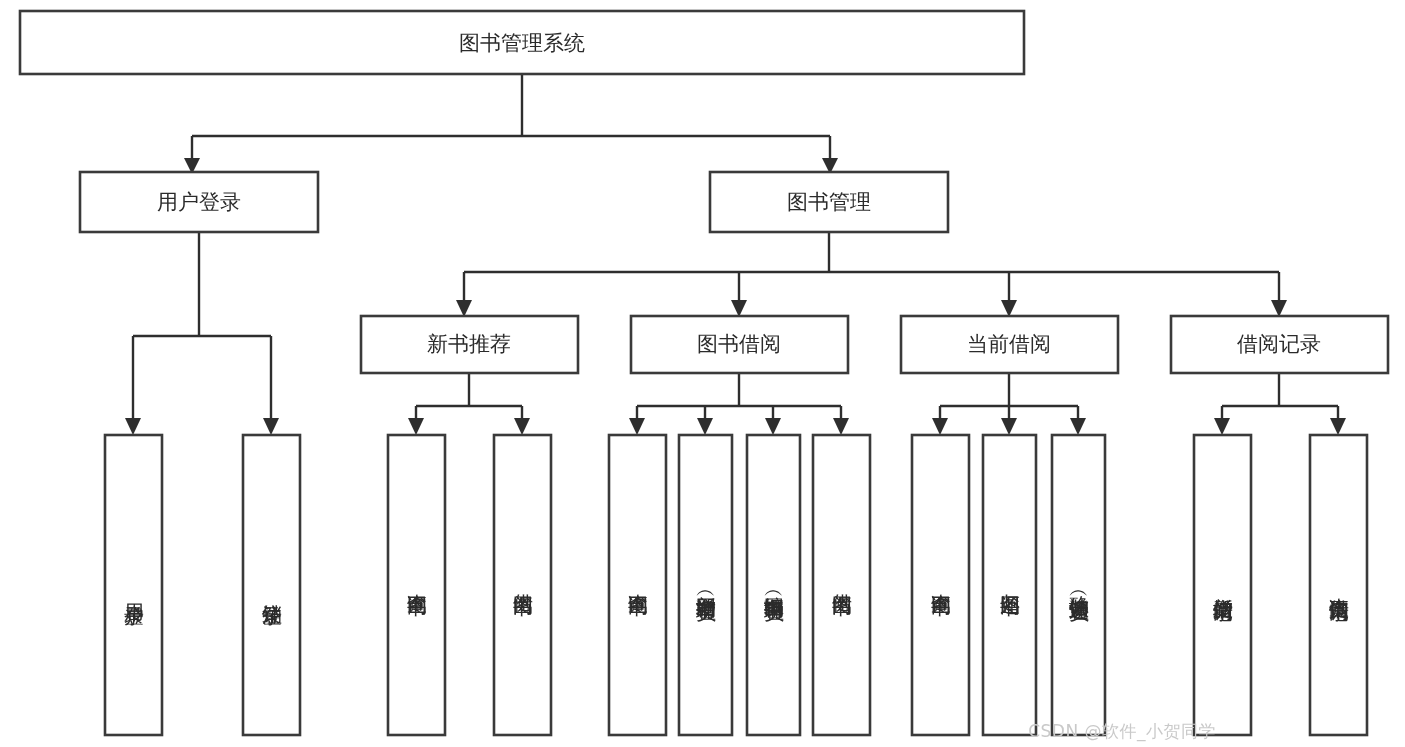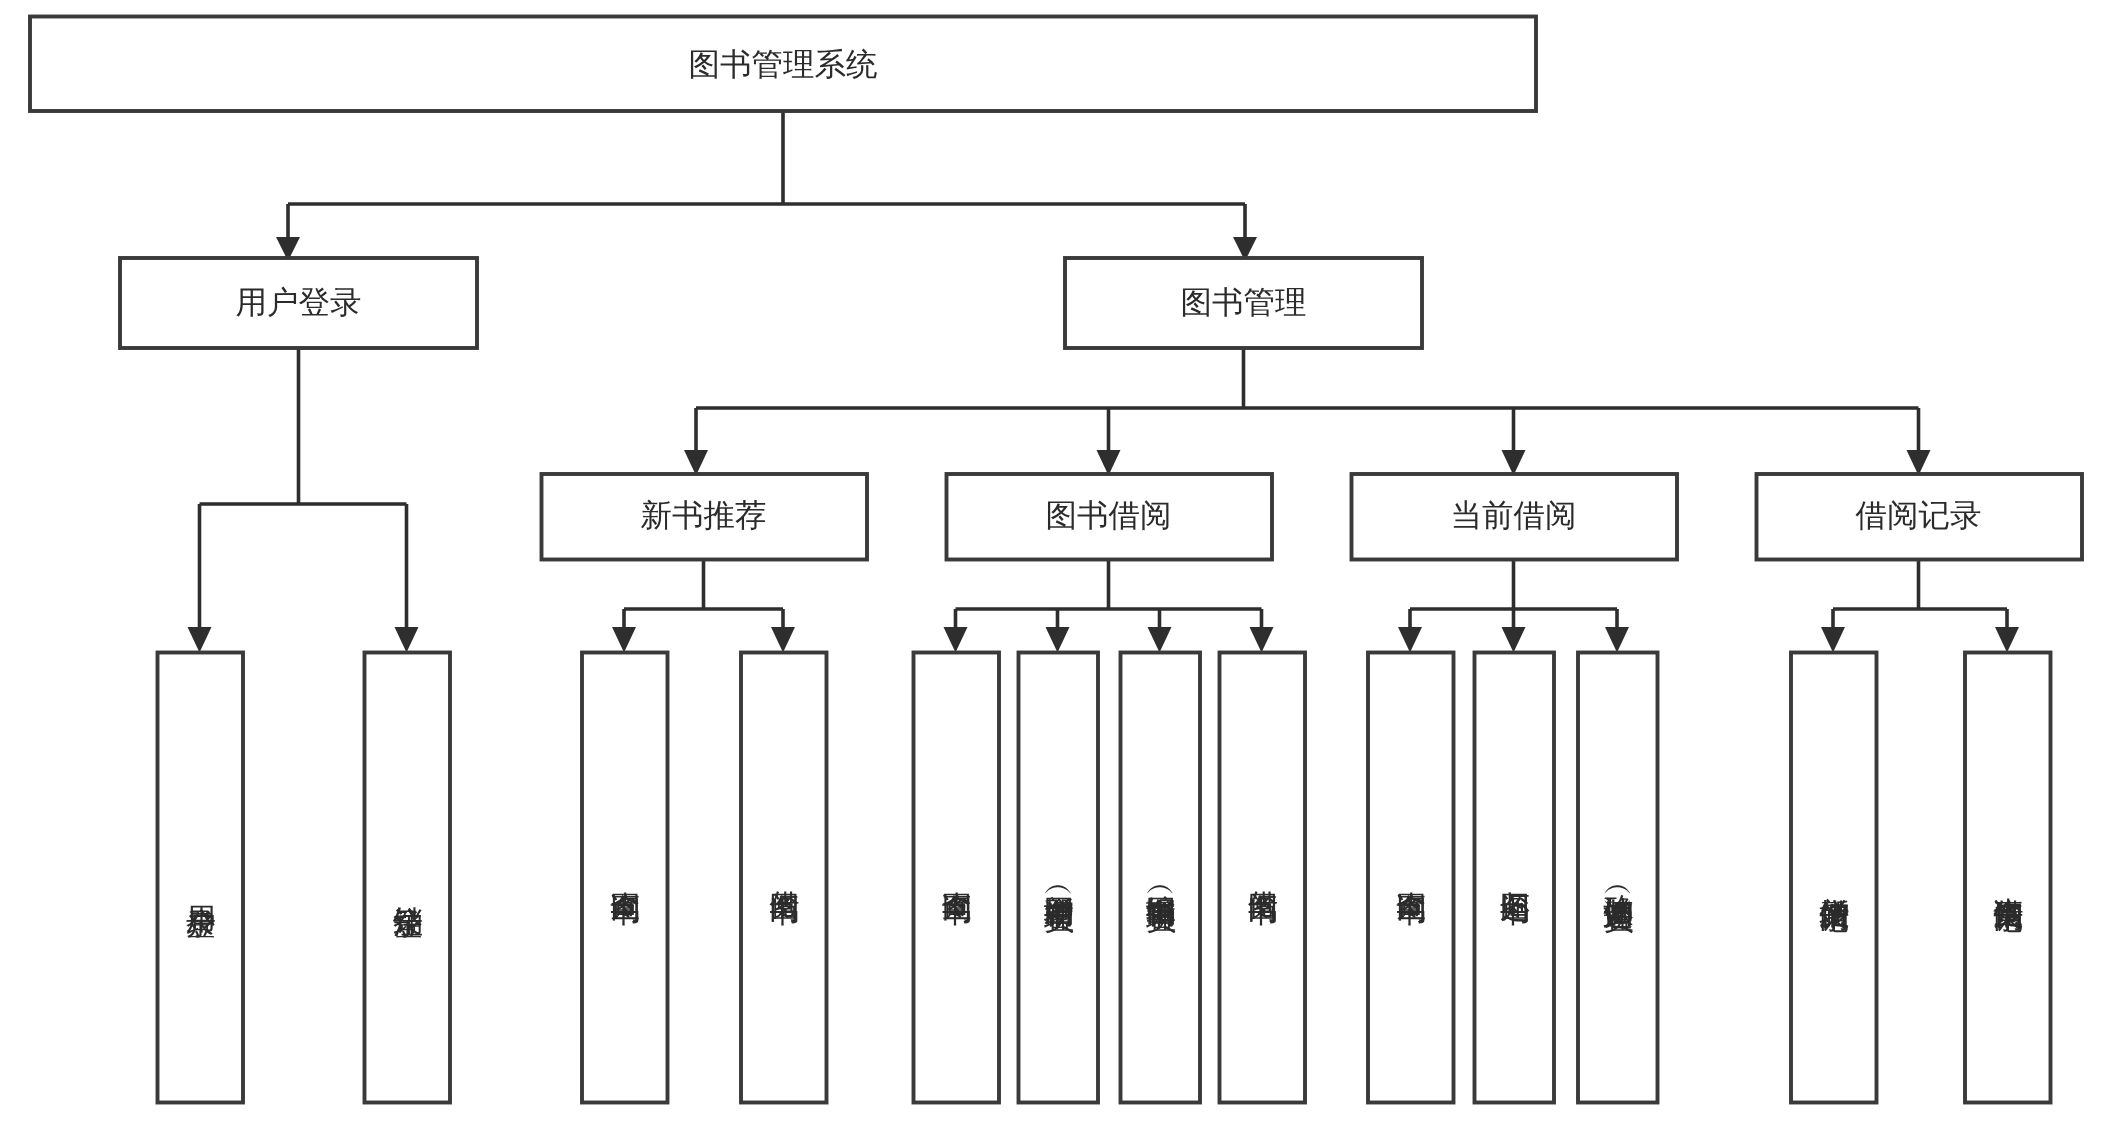--- a/index.html
+++ b/index.html
@@ -214,14 +214,15 @@
       <rect class="node-rect" x="1194" y="435" width="57" height="300"></rect>
       <text class="node-label vertical" x="1222" y="585">新增借阅记录</text>
     </g>
     <g>
       <rect class="node-rect" x="1310" y="435" width="57" height="300"></rect>
       <text class="node-label vertical" x="1338" y="585">查询借阅记录</text>
     </g>
 
   </svg>
 
+  <div class="watermark">CSDN @软件_小贺同学</div>
 
 </div>
 
 </body></html>

